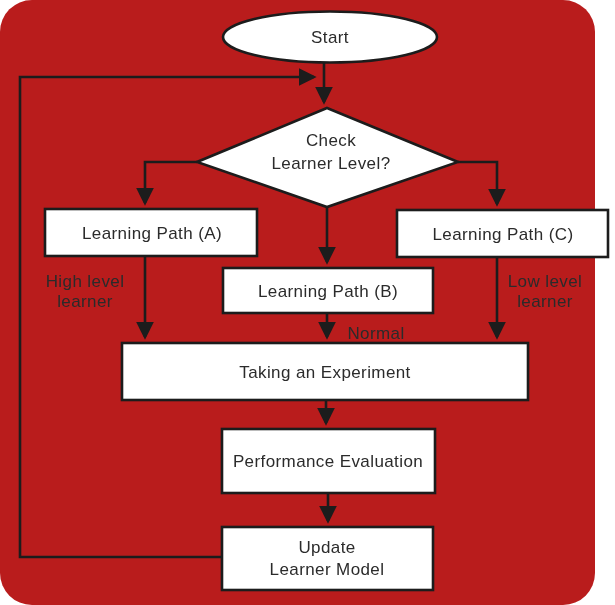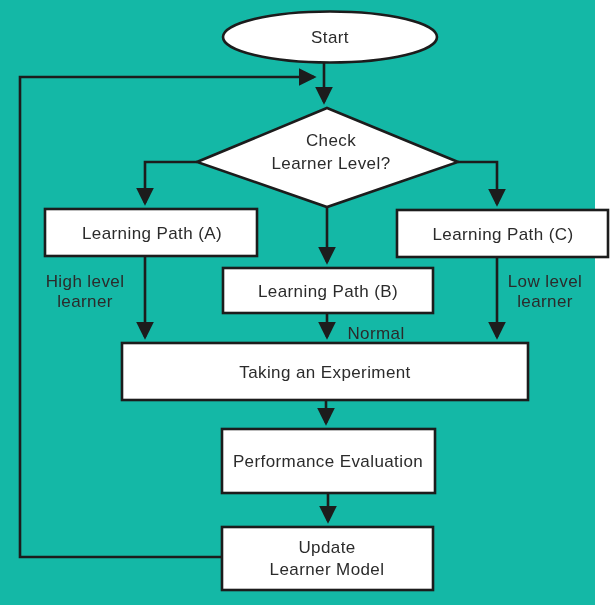--- a/index.html
+++ b/index.html
@@ -7,22 +7,23 @@
     padding: 0;
     background: #ffffff;
     width: 615px;
     height: 605px;
     overflow: hidden;
   }
   .flowchart-wrap {
     position: relative;
     width: 595px;
     height: 605px;
-    background: #14b8a6;
+    background: #b91c1c;
     font-family: "Liberation Sans", sans-serif;
+    border-radius: 32px;
   }
   svg text {
     font-family: "Liberation Sans", sans-serif;
     font-size: 17px;
     font-weight: 400;
     letter-spacing: 0.4px;
     fill: #2b2b2b;
   }
   .node-shape {
     fill: #ffffff;

